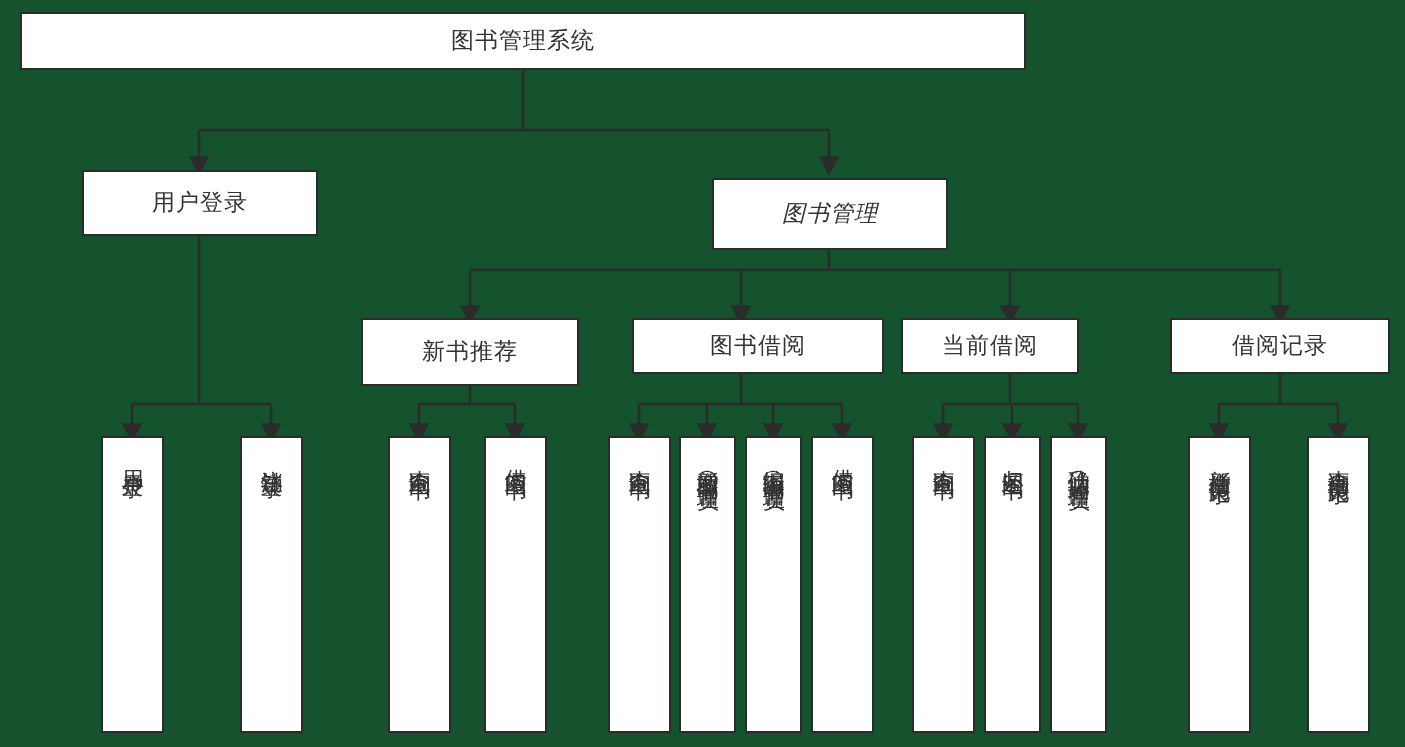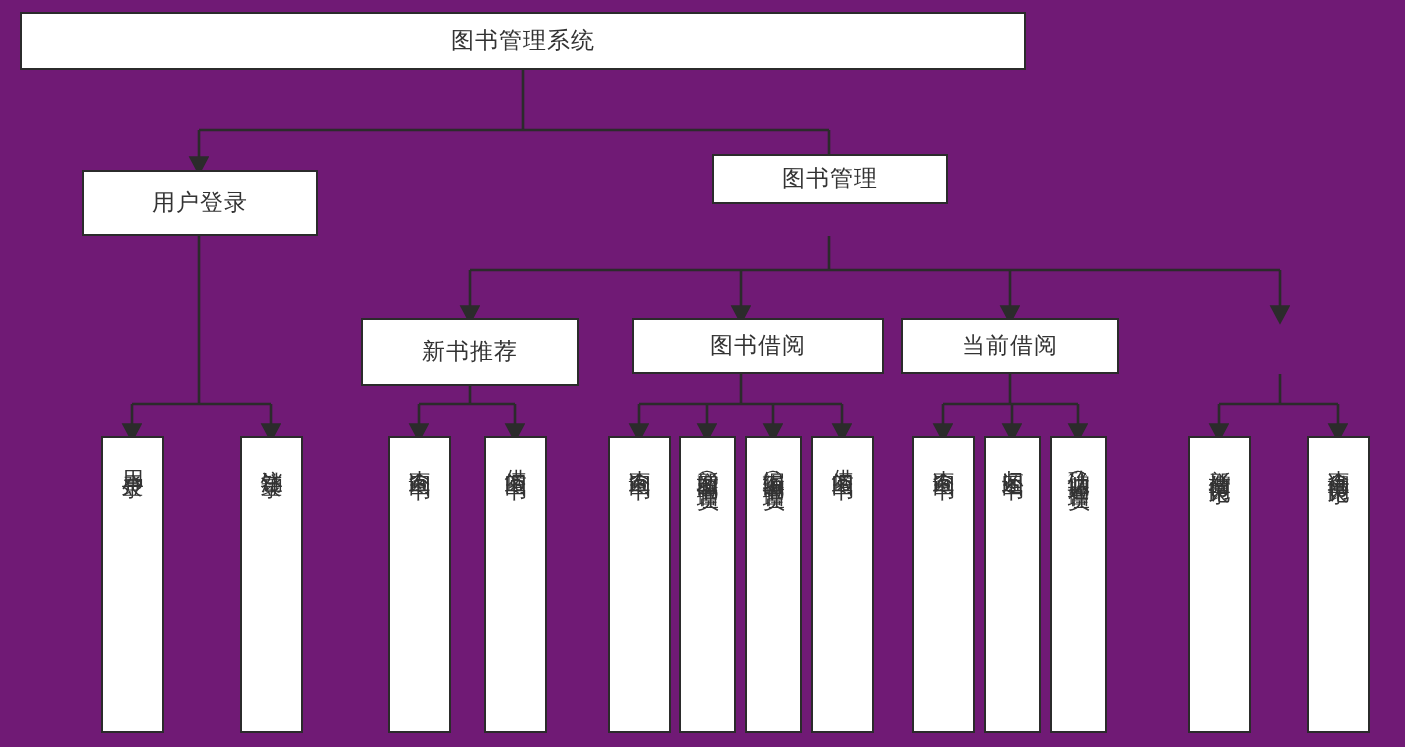--- a/index.html
+++ b/index.html
@@ -7,21 +7,21 @@
     padding: 0;
     background: #ffffff;
   }
   body {
     font-family: "Liberation Sans", "DejaVu Sans", sans-serif;
   }
   #canvas {
     position: relative;
     width: 1405px;
     height: 747px;
-    background: #701a75;
+    background: #14532d;
     overflow: hidden;
   }
   svg.edges {
     position: absolute;
     left: 0;
     top: 0;
     width: 1405px;
     height: 747px;
     pointer-events: none;
   }
@@ -122,32 +122,35 @@
     </g>
   </svg>
 
   <div class="node horizontal root" style="left: 20px; top: 12px; width: 1006px; height: 58px;">
     <span>图书管理系统</span>
   </div>
 
   <div class="node horizontal" style="left: 82px; top: 170px; width: 236px; height: 66px;">
     <span>用户登录</span>
   </div>
-  <div class="node horizontal" style="left: 712px; top: 154px; width: 236px; height: 50px;">
+  <div class="node horizontal" style="left: 712px; top: 178px; width: 236px; height: 72px; font-style: italic;">
     <span>图书管理</span>
   </div>
 
   <div class="node horizontal" style="left: 361px; top: 318px; width: 218px; height: 68px;">
     <span>新书推荐</span>
   </div>
   <div class="node horizontal" style="left: 632px; top: 318px; width: 252px; height: 56px;">
     <span>图书借阅</span>
   </div>
-  <div class="node horizontal" style="left: 901px; top: 318px; width: 218px; height: 56px;">
+  <div class="node horizontal" style="left: 901px; top: 318px; width: 178px; height: 56px;">
     <span>当前借阅</span>
+  </div>
+  <div class="node horizontal" style="left: 1170px; top: 318px; width: 220px; height: 56px;">
+    <span>借阅记录</span>
   </div>
 
   <div class="node vertical" style="left: 101px; top: 436px; width: 63px; height: 297px;">
     <span class="vlabel">用户登录</span>
   </div>
   <div class="node vertical" style="left: 240px; top: 436px; width: 63px; height: 297px;">
     <span class="vlabel">注销登录</span>
   </div>
   <div class="node vertical" style="left: 388px; top: 436px; width: 63px; height: 297px;">
     <span class="vlabel">查询图书</span>

